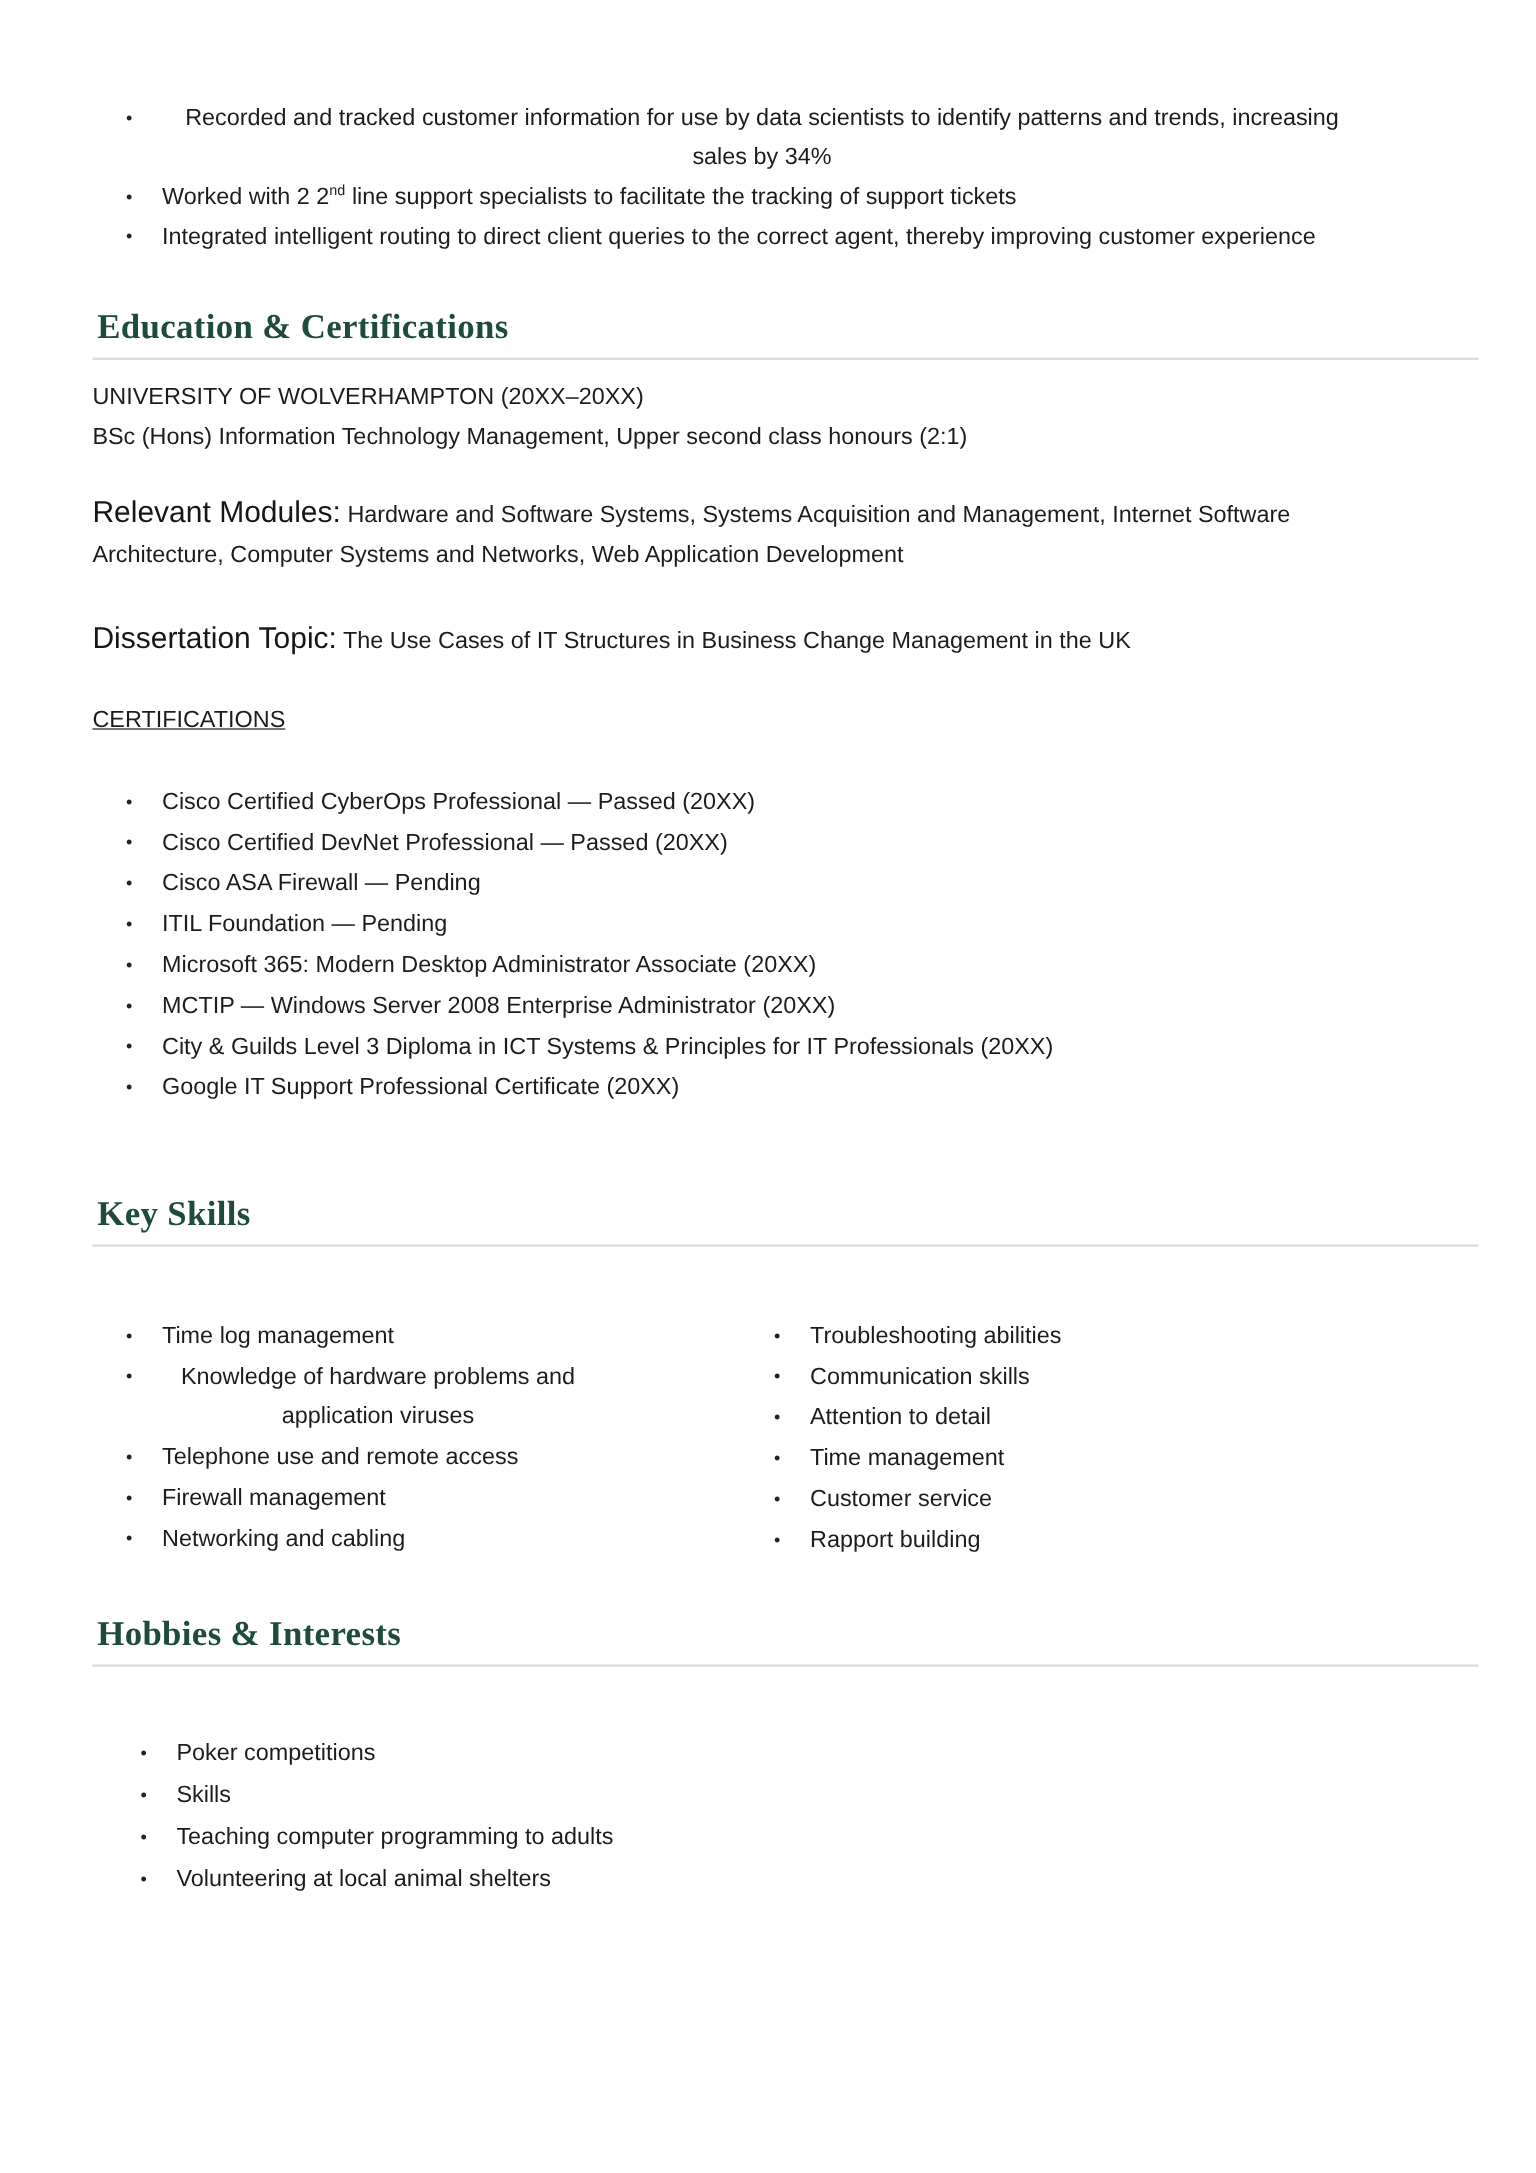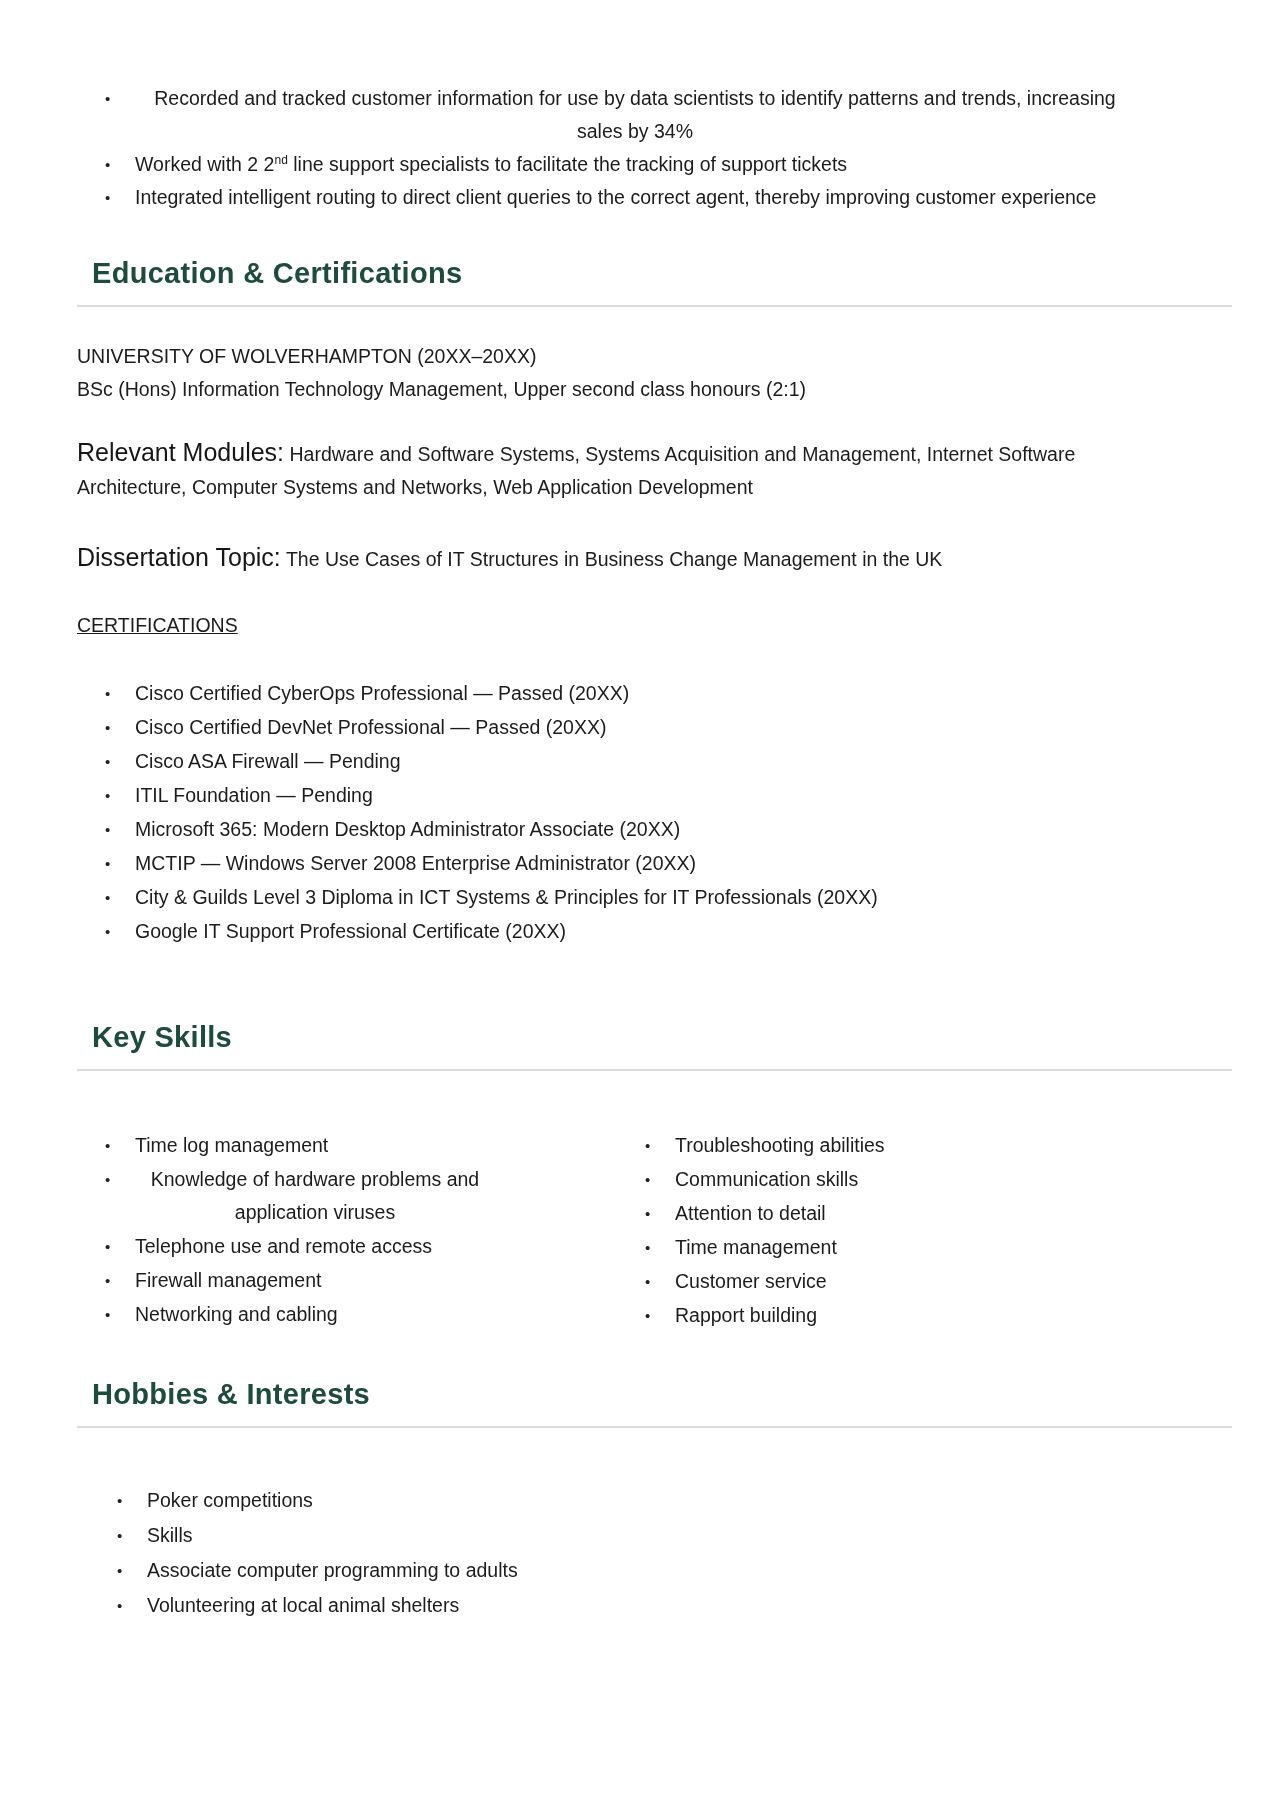--- a/index.html
+++ b/index.html
@@ -14,32 +14,32 @@
     overflow:hidden;
   }
   ul{list-style:none;margin:0;padding:0;}
   .blist{padding-left:28px;}
   .brow{display:flex;}
   .dot{flex:0 0 30px;width:30px;font-size:15px;line-height:33px;color:#222222;}
   .txt{font-size:19.5px;line-height:33px;text-align:center;}
   .w1000{max-width:1000px;}
   .sup{font-size:12px;line-height:0;vertical-align:super;}
   .sec{
-    font-family:Liberation Sans, sans-serif;
+    font-family:Liberation Serif, serif;
     font-weight:700;font-size:29px;line-height:34px;
-    letter-spacing:.3px;margin:15px;
+    letter-spacing:.3px;margin:4px;
     color:var(--heading-green,#1e4b3c);
   }
   .rule{height:2px;background:var(--divider,#dcdcdc);margin-top:8px;}
   .body{font-size:19.5px;line-height:33px;margin:0;}
   .modules{font-size:19.5px;line-height:33px;margin:0;max-width:1060px;}
   .biglabel{font-size:25px;color:#161616;}
   
   .sec-edu{margin-top:42px;}
-  .uni{margin-top:33px;}
+  .uni{margin-top:15px;}
   .rel{margin-top:30px;}
   .diss{margin-top:37px;max-width:none;}
   .caps{margin-top:33px;text-decoration:underline;}
   .certs{margin-top:35px;}
   .certs .brow{margin-bottom:1px;}
   .sec-skills{margin-top:72px;}
   .cols{display:flex;margin-top:58px;padding-left:28px;}
   .col-left{flex:0 0 540px;width:540px;padding-left:0;}
   .col-right{padding-left:0;}
   .cols .brow{margin-bottom:1px;}
@@ -184,21 +184,21 @@
     <li class="brow">
         <span class="dot">•</span>
         <span class="txt">Poker competitions</span>
       </li>
     <li class="brow">
         <span class="dot">•</span>
         <span class="txt">Skills</span>
       </li>
     <li class="brow">
         <span class="dot">•</span>
-        <span class="txt">Associate computer programming to adults</span>
+        <span class="txt">Teaching computer programming to adults</span>
       </li>
     <li class="brow">
         <span class="dot">•</span>
         <span class="txt">Volunteering at local animal shelters</span>
       </li>
   </ul>
 
 </div>
 
 </body></html>

